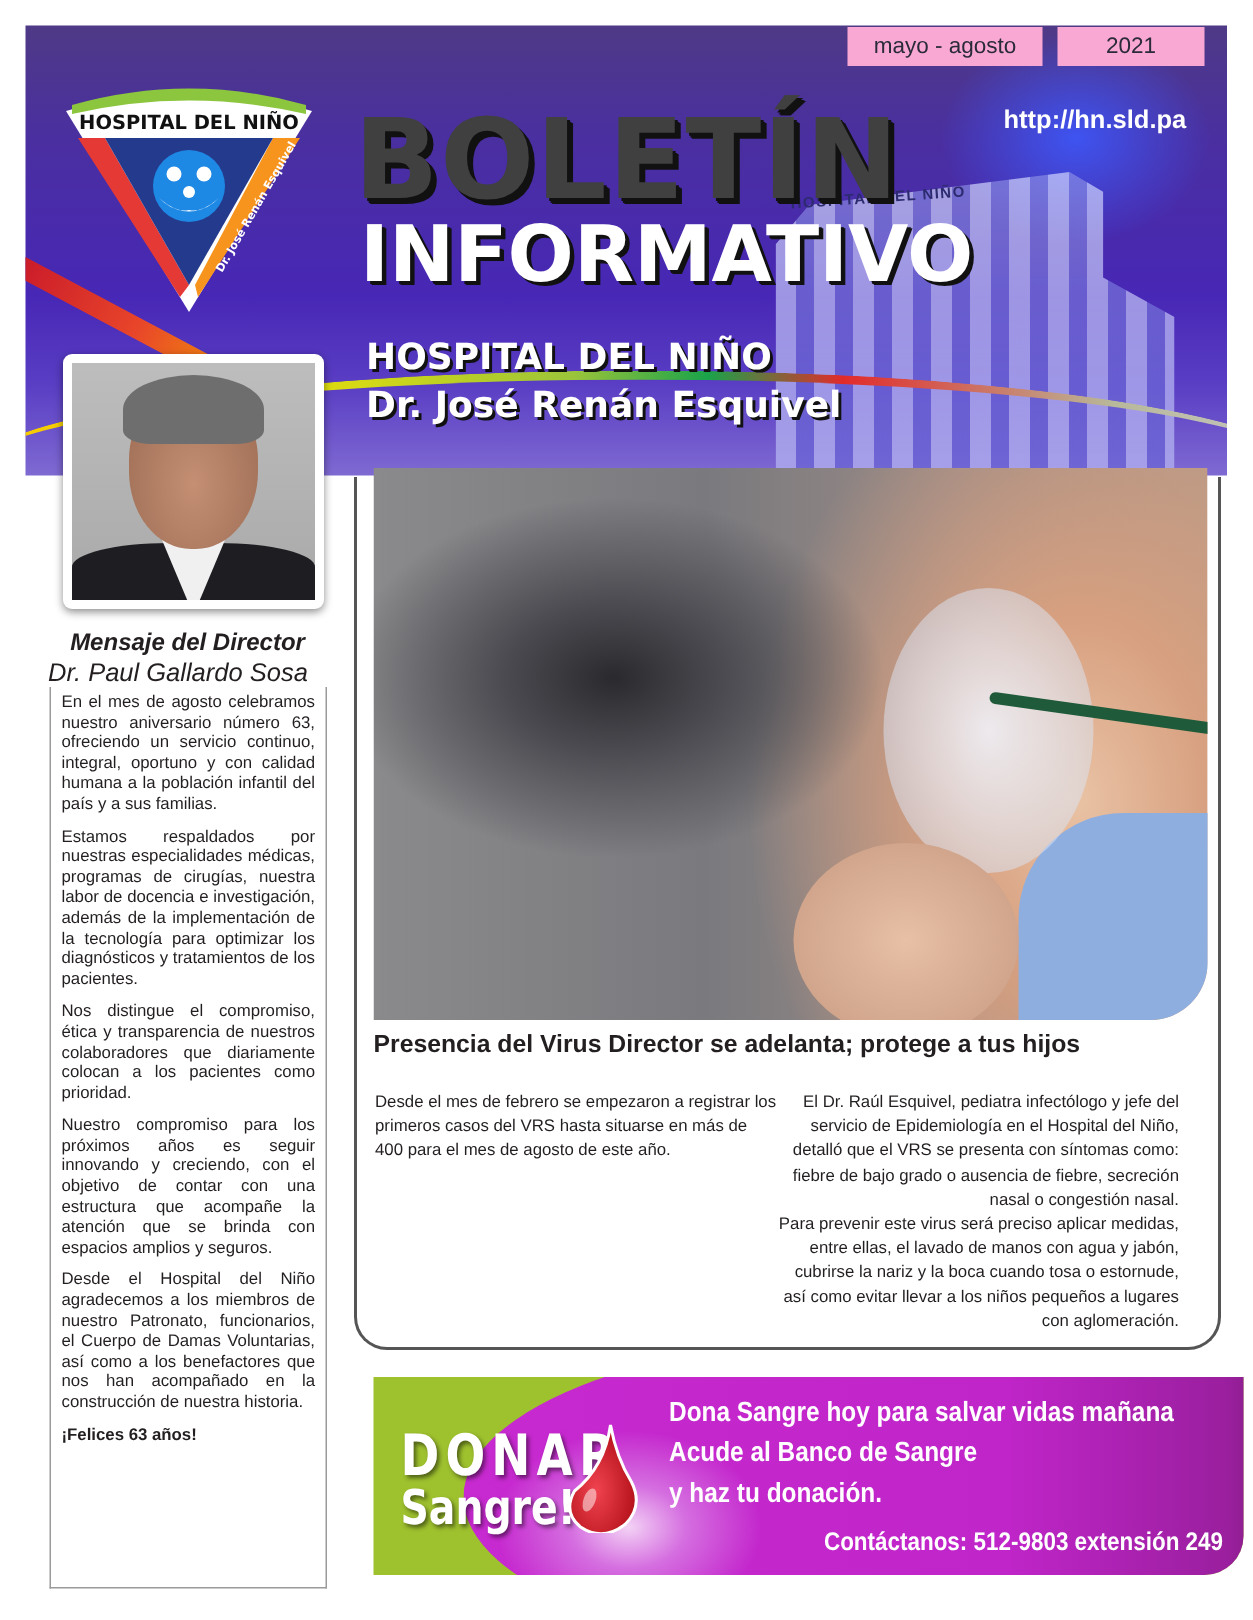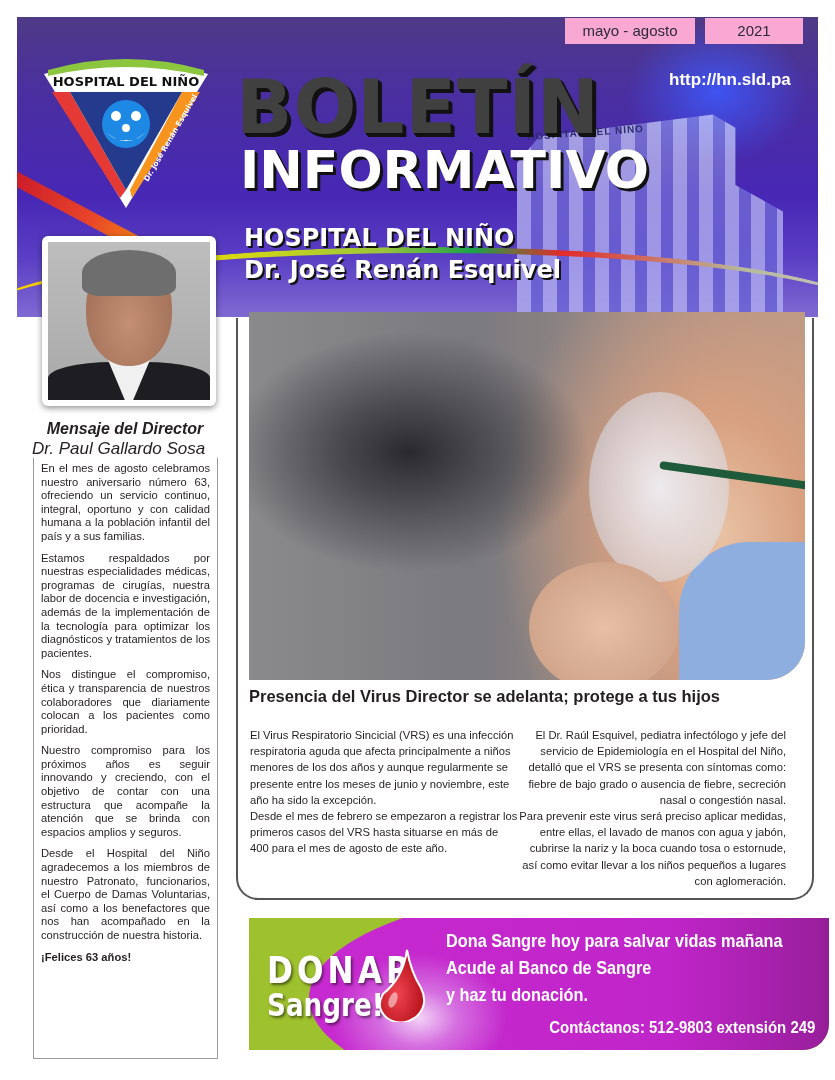--- a/index.html
+++ b/index.html
@@ -171,21 +171,20 @@
 
 <div class="article-box"></div>
 <div class="article-photo">
   <div class="sleeve"></div>
   <div class="mask"></div>
   <div class="tube"></div>
   <div class="hand"></div>
 </div>
 <div class="article-title">Presencia del Virus Director se adelanta; protege a tus hijos</div>
 <div class="article-col c1">
-  <div>El Virus Respiratorio Sincicial (VRS) es una infección respiratoria aguda que afecta principalmente a niños menores de los dos años y aunque regularmente se presente entre los meses de junio y noviembre, este año ha sido la excepción.</div>
   <div>Desde el mes de febrero se empezaron a registrar los primeros casos del VRS hasta situarse en más de 400 para el mes de agosto de este año.</div>
 </div>
 <div class="article-col c2">
   <div>El Dr. Raúl Esquivel, pediatra infectólogo y jefe del servicio de Epidemiología en el Hospital del Niño, detalló que el VRS se presenta con síntomas como: fiebre de bajo grado o ausencia de fiebre, secreción nasal o congestión nasal.</div>
   <div>Para prevenir este virus será preciso aplicar medidas, entre ellas, el lavado de manos con agua y jabón, cubrirse la nariz y la boca cuando tosa o estornude, así como evitar  llevar a los niños pequeños a lugares con aglomeración.</div>
 </div>
 
 <div class="banner">
   <div class="purple"></div>
   <div class="donar">DONAR</div>

